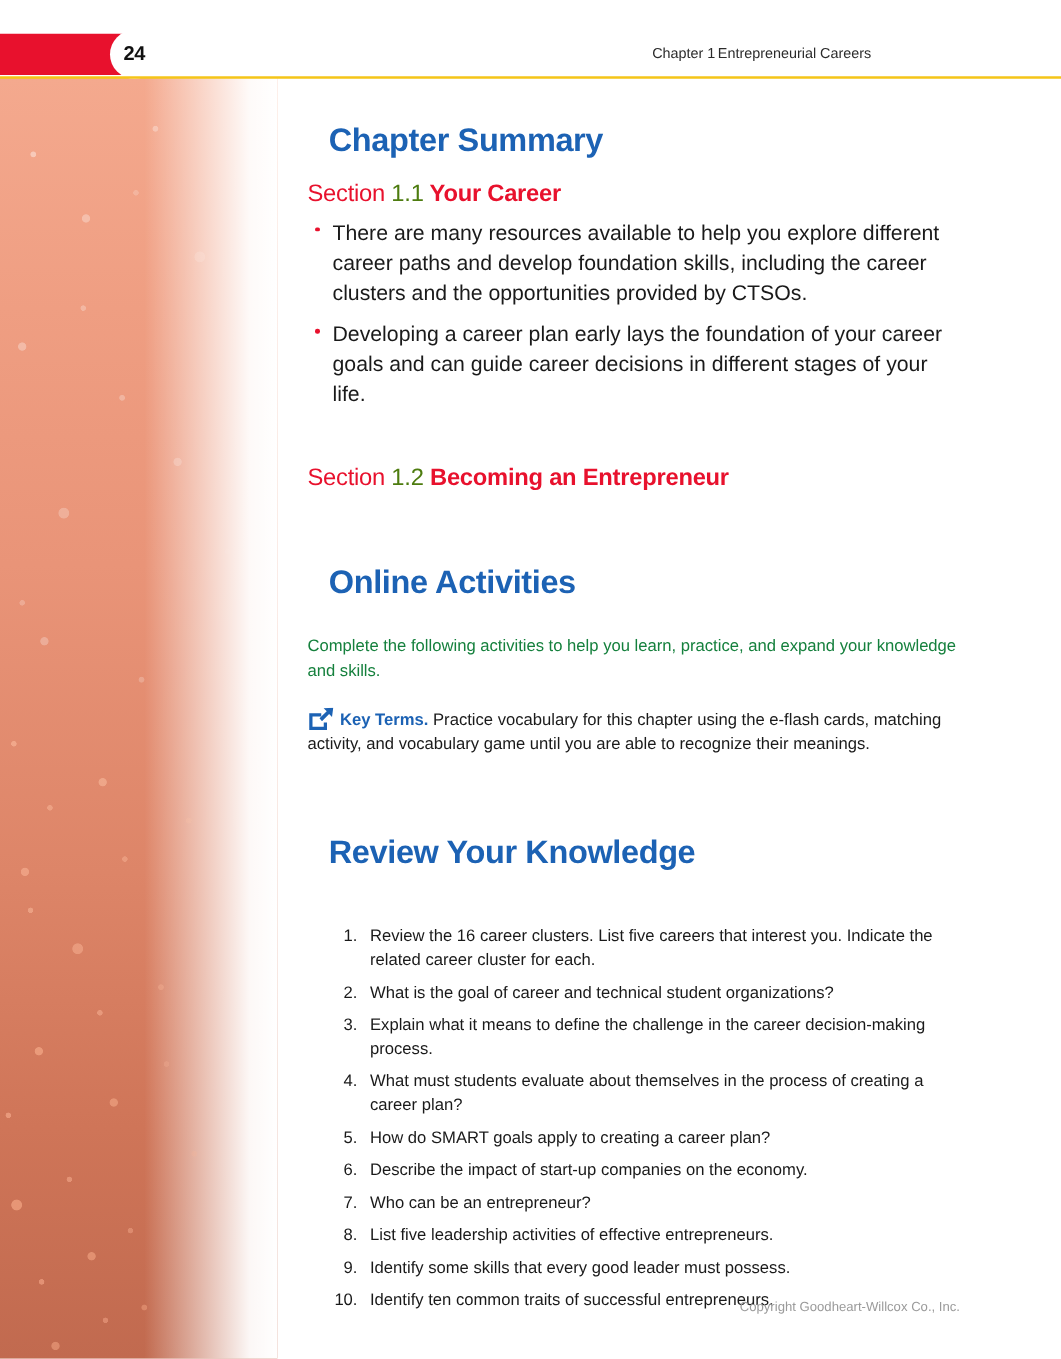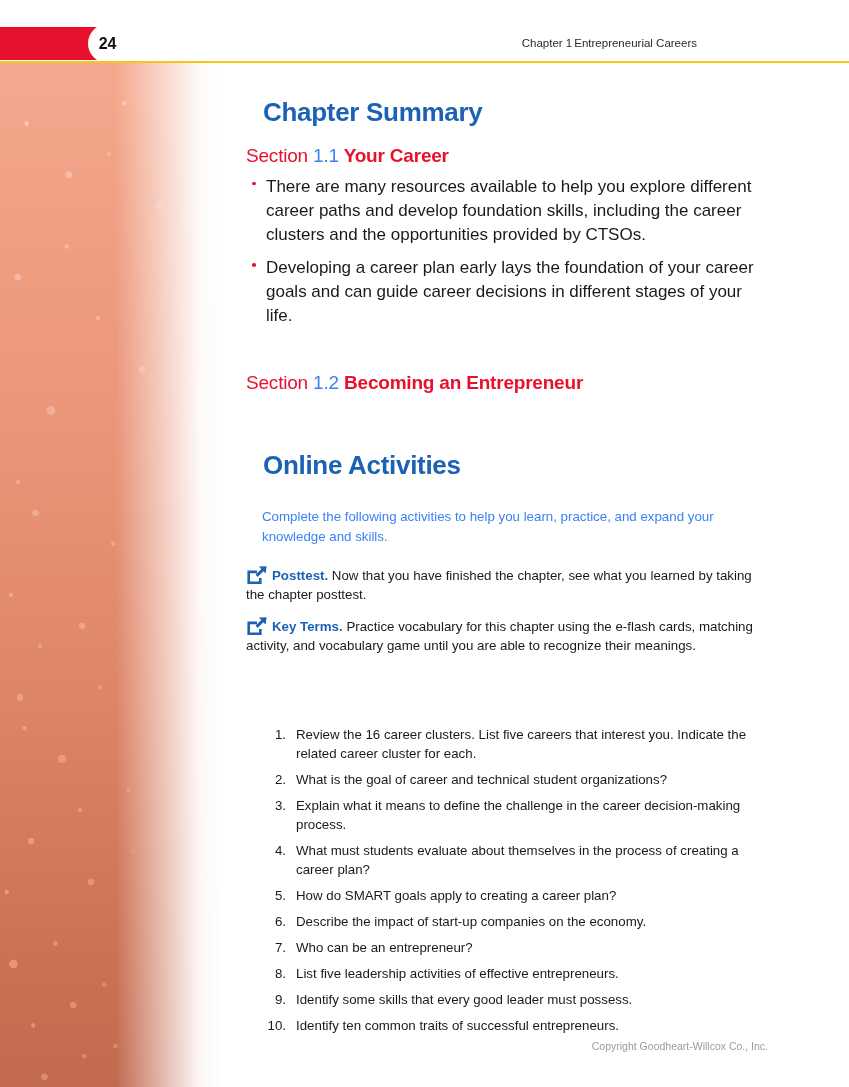--- a/index.html
+++ b/index.html
@@ -167,21 +167,21 @@
     color: #1c62b4;
     letter-spacing: -0.3px;
   }
   h2.section-head {
     margin: 16px 0 8px 0;
     font-size: 19px;
     letter-spacing: -0.2px;
     line-height: 1.15;
   }
   h2.section-head .sec-word { color: #e8112d; font-weight: normal; }
-  h2.section-head .sec-num  { color: #3b82f6; font-weight: normal; }
+  h2.section-head .sec-num  { color: #4d7c0f; font-weight: normal; }
   h2.section-head .sec-title{ color: #e8112d; font-weight: bold; text-align: right; }
 
   ul.bullets {
     margin: 0;
     padding: 0;
     list-style: none;
   }
   ul.bullets li {
     position: relative;
     padding-left: 20px;
@@ -195,24 +195,24 @@
     position: absolute;
     left: 6px;
     top: 7px;
     width: 3.6px;
     height: 3.6px;
     border-radius: 50%;
     background: #e8112d;
   }
 
   p.body {
-    margin: 0 0 11px 16px;
+    margin: 0 0 11px 0;
     font-size: 13.3px;
     line-height: 1.44;
-    color: #3b82f6;
+    color: #15803d;
   }
 
   .activity {
     position: relative;
     margin: 0 0 13px 0;
     font-size: 13.3px;
     line-height: 1.44;
     color: #1a1a1a;
   }
   .activity .link-icon {
@@ -310,40 +310,33 @@
   </ul>
 
   <div class="gap-lg"></div>
 
   <h1 class="head-blue">Online Activities</h1>
   <div class="gap-sm"></div>
   <p class="body">Complete the following activities to help you learn, practice, and expand your knowledge and skills.</p>
 
   <div class="gap-sm"></div>
 
-  <p class="activity">
-    <span class="link-icon">
-      <svg width="21" height="18" viewBox="0 0 21 18" xmlns="http://www.w3.org/2000/svg">
-        <path d="M1.4 4.6 h9.6 v2.6 h-7.0 v8.2 h9.0 v-3.4 h2.6 v6.0 h-14.2 z" fill="#1c62b4"></path>
-        <path d="M9.6 8.6 L15.4 2.9 L12.9 0.6 L20.6 0.2 L19.6 7.6 L17.3 5.2 L11.6 10.9 z" fill="#1c62b4"></path>
-      </svg>
-    </span><span class="act-label">Posttest.</span><span> Now that you have finished the chapter, see what you learned by taking the chapter posttest.</span>
-  </p>
 
   <p class="activity">
     <span class="link-icon">
       <svg width="21" height="18" viewBox="0 0 21 18" xmlns="http://www.w3.org/2000/svg">
         <path d="M1.4 4.6 h9.6 v2.6 h-7.0 v8.2 h9.0 v-3.4 h2.6 v6.0 h-14.2 z" fill="#1c62b4"></path>
         <path d="M9.6 8.6 L15.4 2.9 L12.9 0.6 L20.6 0.2 L19.6 7.6 L17.3 5.2 L11.6 10.9 z" fill="#1c62b4"></path>
       </svg>
     </span><span class="act-label">Key Terms.</span><span> Practice vocabulary for this chapter using the e-flash cards, matching activity, and vocabulary game until you are able to recognize their meanings.</span>
   </p>
 
   <div class="gap-lg"></div>
 
+  <h1 class="head-blue">Review Your Knowledge</h1>
   <div class="gap-sm"></div>
   <ol class="review">
     <li>Review the 16 career clusters. List five careers that interest you. Indicate the related career cluster for each.</li>
     <li>What is the goal of career and technical student organizations?</li>
     <li>Explain what it means to define the challenge in the career decision-making process.</li>
     <li>What must students evaluate about themselves in the process of creating a career plan?</li>
     <li>How do SMART goals apply to creating a career plan?</li>
     <li>Describe the impact of start-up companies on the economy.</li>
     <li>Who can be an entrepreneur?</li>
     <li>List five leadership activities of effective entrepreneurs.</li>

